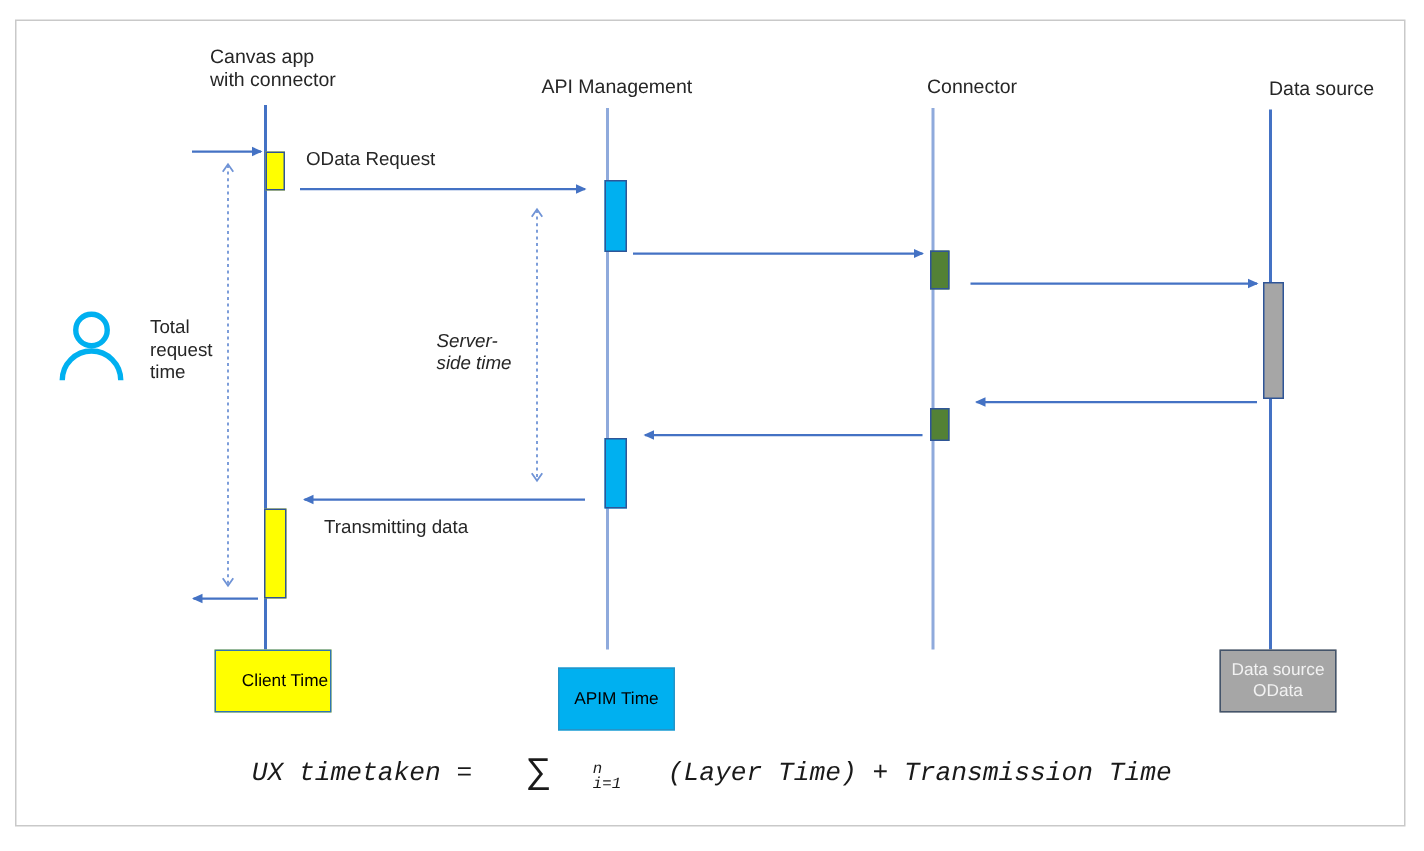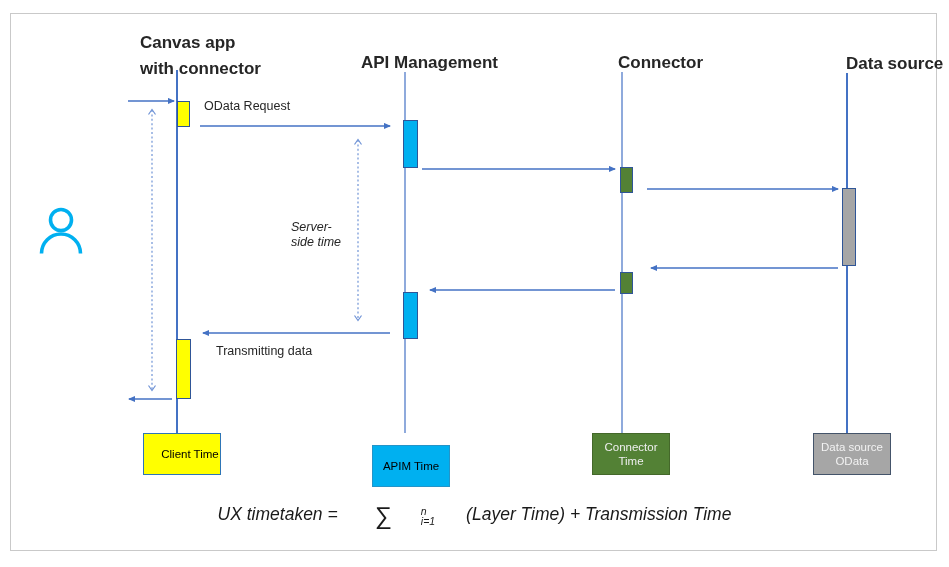--- a/index.html
+++ b/index.html
@@ -1,43 +1,43 @@
 <!DOCTYPE html>
 <html><head>
 <meta charset="utf-8">
 <style>
   html,body{margin:0;padding:0;background:#ffffff;}
   #stage{
     position:relative;width:949px;height:567px;background:#ffffff;overflow:hidden;
     font-family:"Liberation Sans",sans-serif;color:#262626;
   }
   .frame{position:absolute;left:10px;top:13px;width:925px;height:536px;border:1px solid #c9c9c9;}
-  .actor-title{position:absolute;font-weight:bold;font-size:17px;line-height:26px;white-space:pre-line;}
+  .actor-title{position:absolute;font-weight:normal;font-size:13px;line-height:15px;white-space:pre-line;}
   .lifeline{position:absolute;width:2px;}
   .ll-dark{background:#4472c4;}
   .ll-light{background:#8faadc;}
   .bar{position:absolute;border:1.5px solid #2f5597;box-sizing:border-box;}
   .bar-yellow{background:#ffff00;}
   .bar-blue{background:#00b0f0;}
   .bar-green{background:#538135;}
   .bar-gray{background:#a6a6a6;}
   .msg-label{position:absolute;font-size:12.5px;line-height:15px;}
   .svg-overlay{position:absolute;left:0;top:0;pointer-events:none;}
   .legend-box{
     position:absolute;top:433px;width:78px;height:42px;box-sizing:border-box;
     display:flex;align-items:center;justify-content:center;text-align:center;
     font-size:11.5px;line-height:14px;
   }
   .lg-client{left:143px;background:#ffff00;border:1.5px solid #2e75b6;color:#000000;padding-left:16px;}
   .lg-apim{left:372px;background:#00b0f0;border:1.5px solid #2494c8;color:#000000;margin-top:12px;}
   .lg-connector{left:592px;background:#538135;border:1.5px solid #44682a;color:#efefef;}
   .lg-datasource{left:813px;background:#a6a6a6;border:1.5px solid #44546a;color:#f2f2f2;}
   .formula{
-    position:absolute;left:0;right:0;top:504px;display:flex;justify-content:center;
-    font-family:Liberation Sans, sans-serif;font-style:italic;font-size:17.5px;color:#1a1a1a;gap:28px;
+    position:absolute;left:0;right:0;top:504px;display:flex;justify-content:center;align-items:center;
+    font-family:Liberation Mono, monospace;font-style:italic;font-size:17.5px;color:#1a1a1a;gap:28px;
   }
   .formula .lhs{margin-right:9px;}
   .formula .sigma{font-style:normal;font-size:24px;line-height:24px;}
   .formula .limits{display:inline-flex;flex-direction:column;align-items:flex-start;
     font-size:10.5px;line-height:10px;margin:0 3px 0 1px;transform:translateY(2px);}
   .user-icon-wrap{position:absolute;left:38px;top:206px;}
 </style>
 </head>
 <body>
 
@@ -88,36 +88,34 @@
     </g>
     <g stroke="#6f93d6" stroke-width="1.2" stroke-dasharray="2,2.4">
       <line x1="152" y1="110" x2="152" y2="390" marker-start="url(#vhs)" marker-end="url(#vh)"></line>
       <line x1="358" y1="140" x2="358" y2="320" marker-start="url(#vhs)" marker-end="url(#vh)"></line>
     </g>
   </svg>
 
   <div class="msg-label" style="left:204px;top:99px;">OData Request</div>
   <div class="msg-label" style="left:216px;top:344px;">Transmitting data</div>
   <div class="msg-label" style="left:291px;top:220px;width:60px;font-style:italic;">Server-side time</div>
+  <div class="msg-label" style="left:100px;top:211px;width:54px;">Total request time</div>
 
   <div class="user-icon-wrap">
     <svg width="46" height="49" viewBox="0 0 46 49">
       <circle cx="23" cy="14" r="10.5" fill="none" stroke="#00b0f0" stroke-width="3.6"></circle>
       <path d="M 3.5 47.5 A 19.5 19.5 0 0 1 42.5 47.5" fill="none" stroke="#00b0f0" stroke-width="3.6"></path>
     </svg>
   </div>
 
   <div class="legend-box lg-client">
     <span>Client Time</span>
   </div>
   <div class="legend-box lg-apim">
     <span>APIM Time</span>
-  </div>
-  <div class="legend-box lg-connector">
-    <span>Connector Time</span>
   </div>
   <div class="legend-box lg-datasource">
     <span>Data source OData</span>
   </div>
 
   <div class="formula">
     <span class="lhs">UX timetaken =</span>
     <span class="sigma">∑</span>
     <span class="limits">
       <span>n</span>

